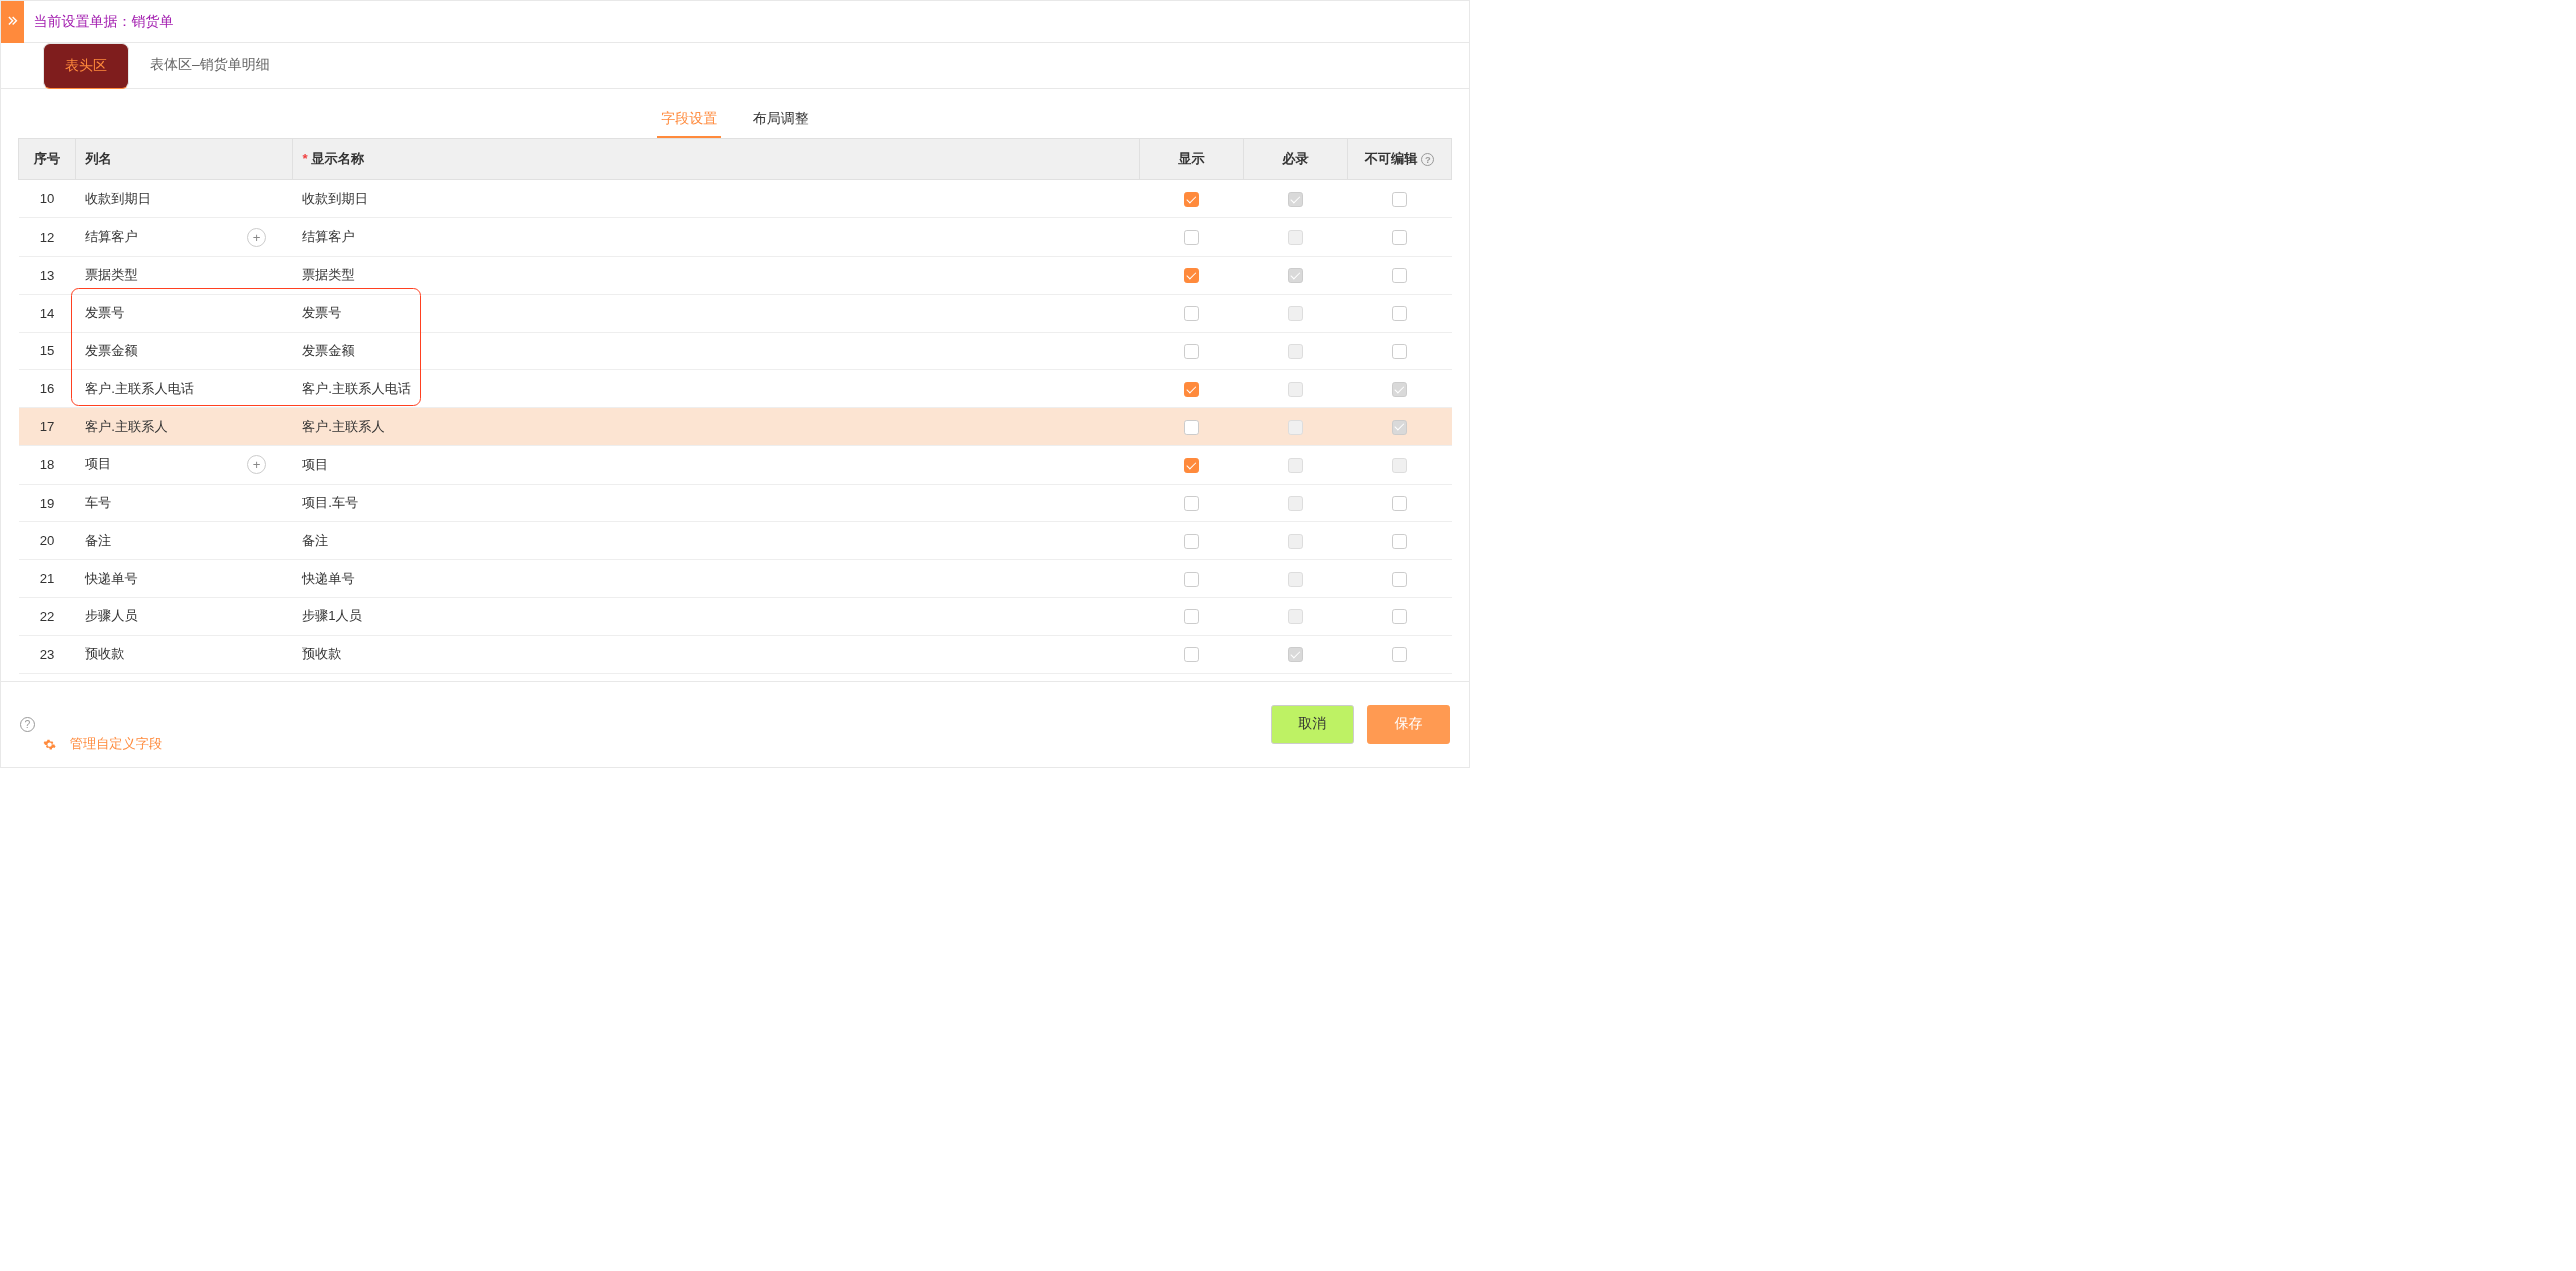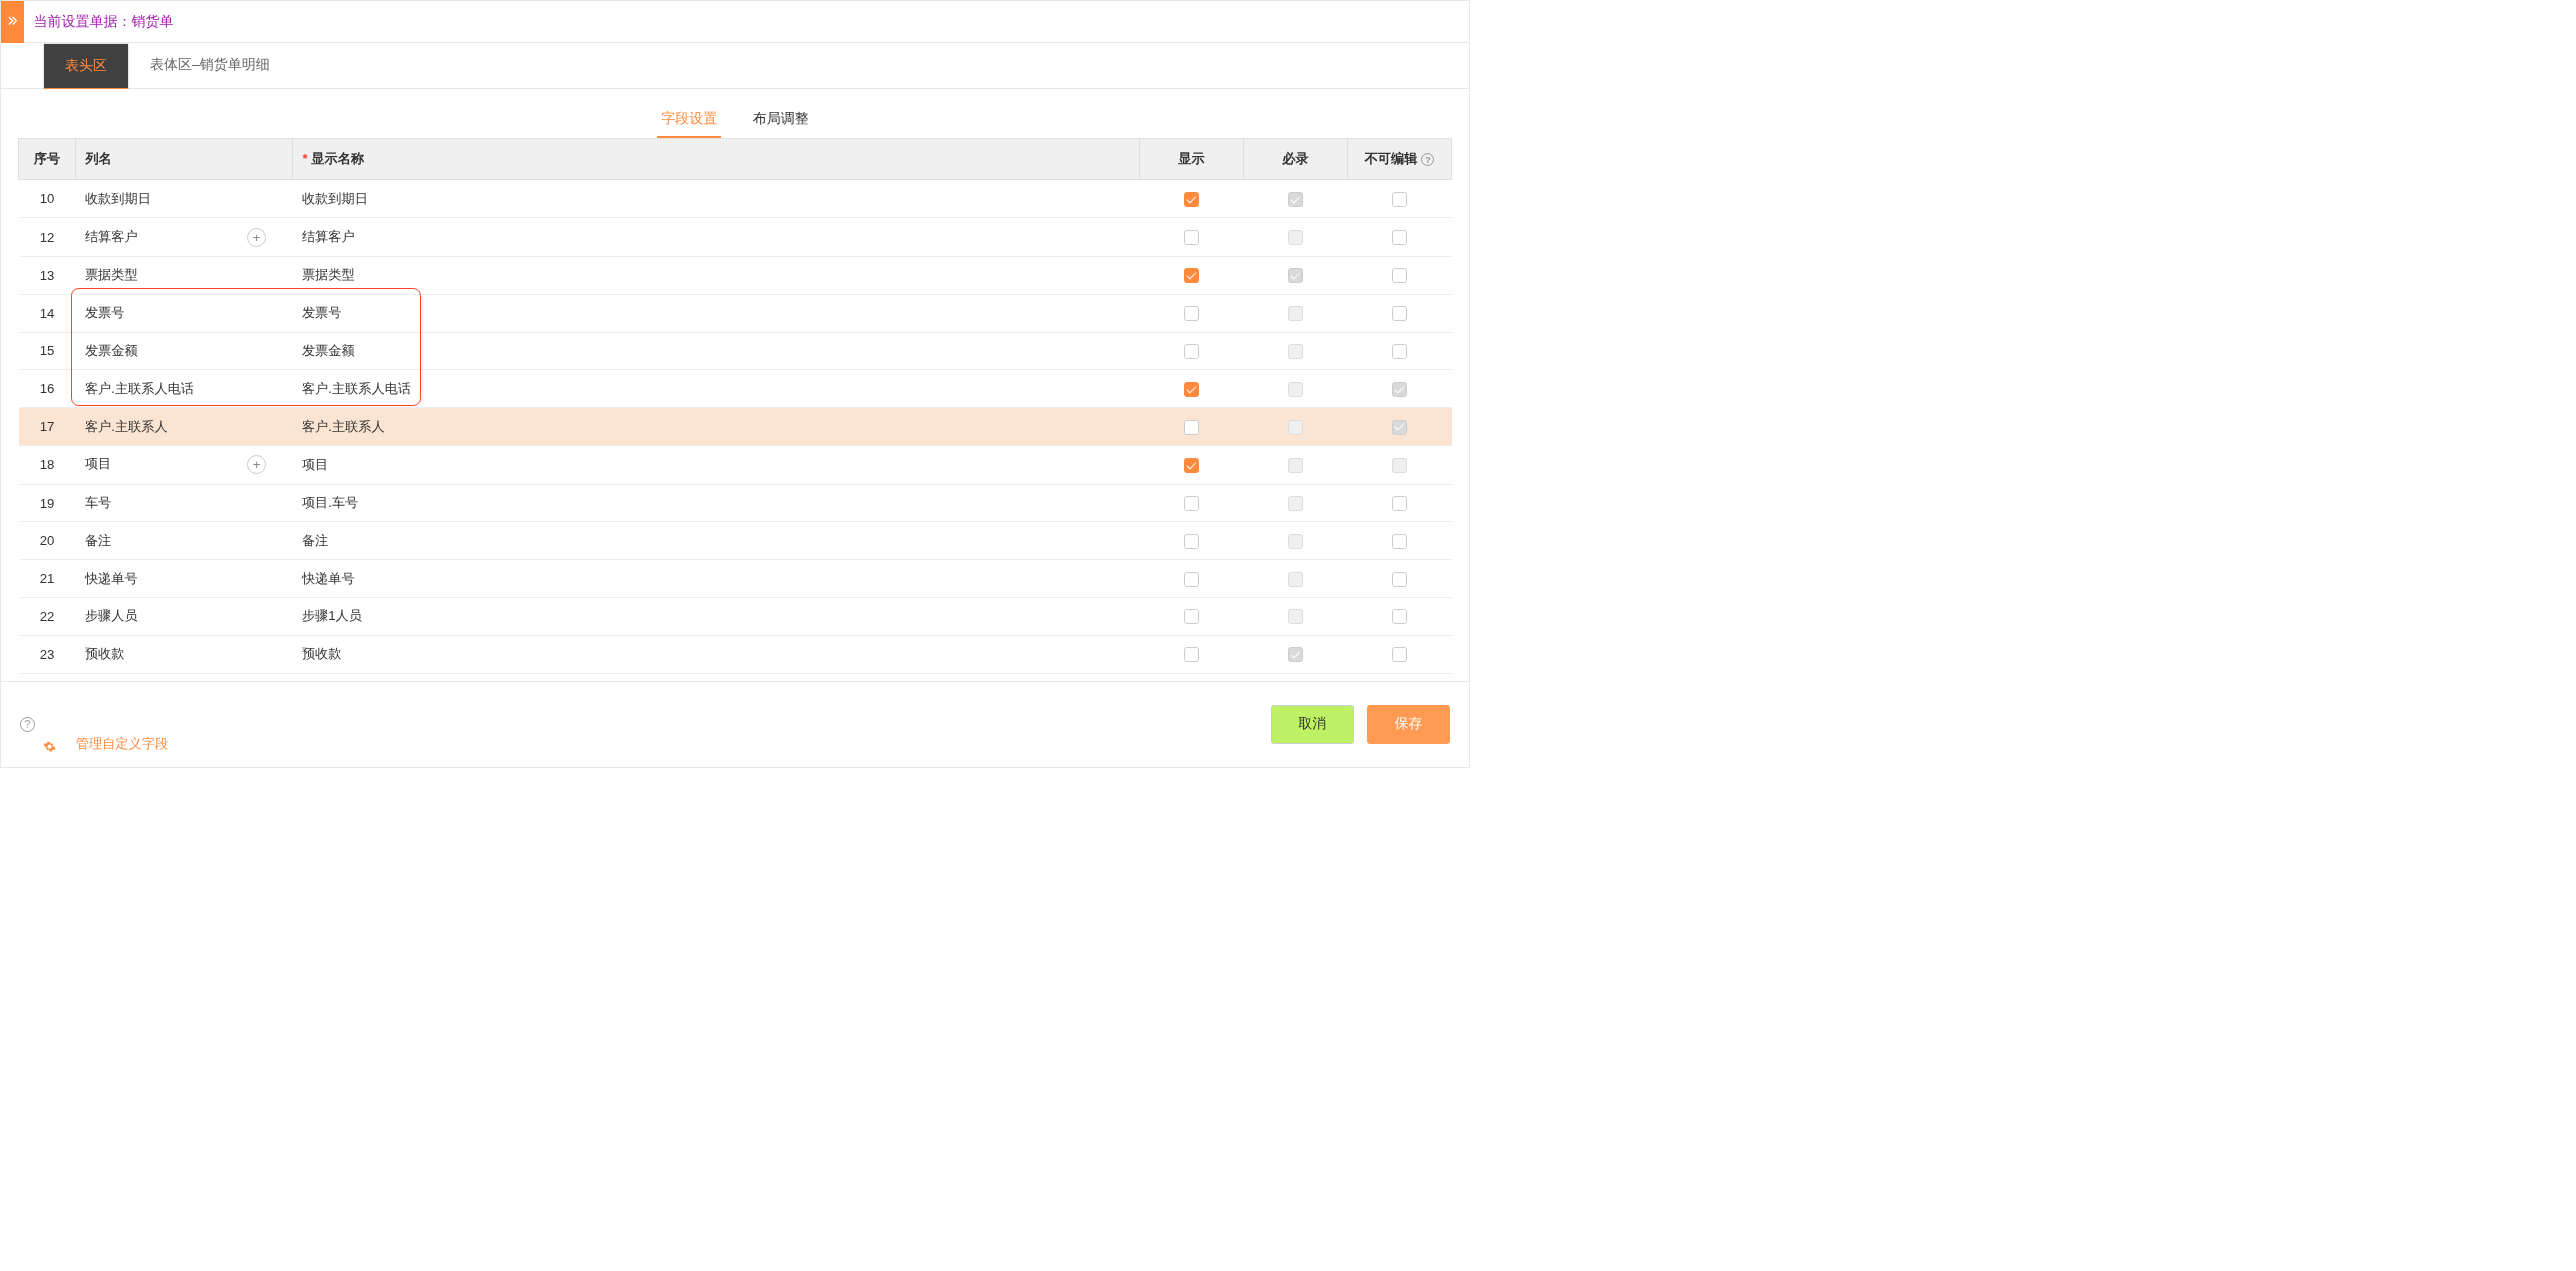--- a/index.html
+++ b/index.html
@@ -4,21 +4,21 @@
 <style>
 * { margin: 0; padding: 0; box-sizing: border-box; }
 body { font-family: -apple-system, BlinkMacSystemFont, "PingFang SC", "Microsoft YaHei", sans-serif; background: #fff; font-size: 13.2px; color: #333; }
 .container { width: 1470px; margin: 0; border: 0.9px solid #e8e8e8; }
 .header-bar { display: flex; align-items: center; height: 42px; border-bottom: 0.9px solid #e8e8e8; }
 .expand-btn { width: 23px; height: 42px; background: #ff8a3c; display: flex; align-items: center; justify-content: center; }
 .expand-btn svg { fill: #fff; }
 .header-title { padding-left: 9.4px; color: #a21caf; font-size: 14px; }
 .tabs { display: flex; padding-left: 42px; border-bottom: 0.9px solid #e8e8e8; }
 .tab { padding: 13.2px 21px; font-size: 14px; color: #666; cursor: pointer; }
-.tab.active { color: #ff8a3c; border-bottom: 1.9px solid #ff8a3c; background: #404040; border-left: 0.9px solid #e8e8e8; border-right: 0.9px solid #e8e8e8; border-top: 0.9px solid #e8e8e8; margin-bottom: -0.9px; }
+.tab.active { color: #ff8a3c; border-bottom: 1.9px solid #ff8a3c; background: #7f1d1d; border-left: 0.9px solid #e8e8e8; border-right: 0.9px solid #e8e8e8; border-top: 0.9px solid #e8e8e8; margin-bottom: -0.9px; border-radius: 7px; }
 .subtabs { display: flex; justify-content: center; gap: 28px; padding: 13.2px 0 0 0; }
 .subtab { padding: 7.6px 3.8px; font-size: 14px; color: #333; cursor: pointer; font-family: Liberation Serif, serif; }
 .subtab.active { color: #ff8a3c; border-bottom: 2.8px solid #ff8a3c; }
 .table-wrap { padding: 0 17px; }
 table { width: 100%; border-collapse: collapse; }
 thead th { background: #f0f0f0; padding: 11.3px 9.4px; text-align: left; font-weight: 600; font-size: 13.2px; border: 0.9px solid #e0e0e0; }
 thead th.center { text-align: center; }
 tbody td { padding: 9.4px 9.4px; border-bottom: 0.9px solid #eee; font-size: 13.2px; color: #333; }
 tbody td.center { text-align: center; }
 tr.highlight td { background: #fce4d2; }
@@ -31,21 +31,21 @@
 .plus-btn { display: inline-flex; width: 19px; height: 19px; border: 0.9px solid #ccc; border-radius: 50%; align-items: center; justify-content: center; font-size: 13.2px; color: #888; margin-left: 7.6px; float: right; margin-right: 17px; }
 .chk { appearance: none; width: 15px; height: 15px; border: 0.9px solid #ccc; border-radius: 2.8px; cursor: pointer; position: relative; background: #fff; display: inline-block; vertical-align: middle; }
 .chk:checked { background: #ff8a3c; border-color: #ff8a3c; }
 .chk:checked::after { content: ""; position: absolute; left: 3.8px; top: 0.9px; width: 3.8px; height: 7.6px; border: solid #fff; border-width: 0 1.9px 1.9px 0; transform: rotate(45deg); }
 .chk:disabled { background: #f0f0f0; border-color: #ddd; cursor: not-allowed; }
 .chk:disabled:checked { background: #d9d9d9; border-color: #ccc; }
 .chk:disabled:checked::after { border-color: #fff; }
 .footer { display: flex; align-items: center; justify-content: space-between; padding: 13.2px 19px; border-top: 0.9px solid #e8e8e8; margin-top: 7.6px; }
 .footer-left { display: flex; align-items: center; gap: 7.6px; }
 .q-icon { display: inline-flex; width: 15px; height: 15px; border: 1.4px solid #999; border-radius: 50%; align-items: center; justify-content: center; font-size: 10.4px; color: #999; }
-.gear-link { color: #ff8a3c; display: flex; align-items: flex-end; gap: 20px; cursor: pointer; margin-top: 40px; }
+.gear-link { color: #ff8a3c; display: flex; align-items: center; gap: 14px; cursor: pointer; margin-top: 40px; }
 .gear-link svg { fill: #ff8a3c; }
 .footer-right { display: flex; gap: 13.2px; }
 .btn { padding: 9.4px 26.5px; font-size: 14px; border-radius: 2.8px; cursor: pointer; }
 .btn-default { background: #bef264; border: 0.9px solid #ccc; color: #333; }
 .btn-primary { background: #ff9a52; border: 0.9px solid #ff9a52; color: #fff; }
 .highlight-box { position: absolute; border: 1.9px solid #ff4020; border-radius: 7.6px; pointer-events: none; }
 .table-container { position: relative; }
 </style>
 </head>
 <body>

